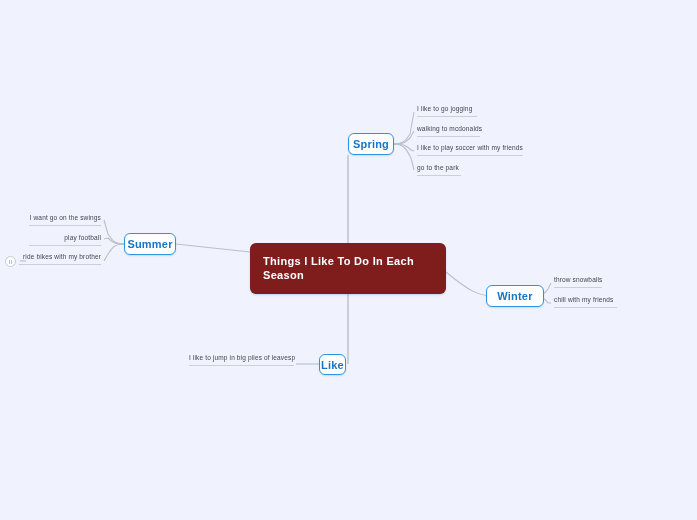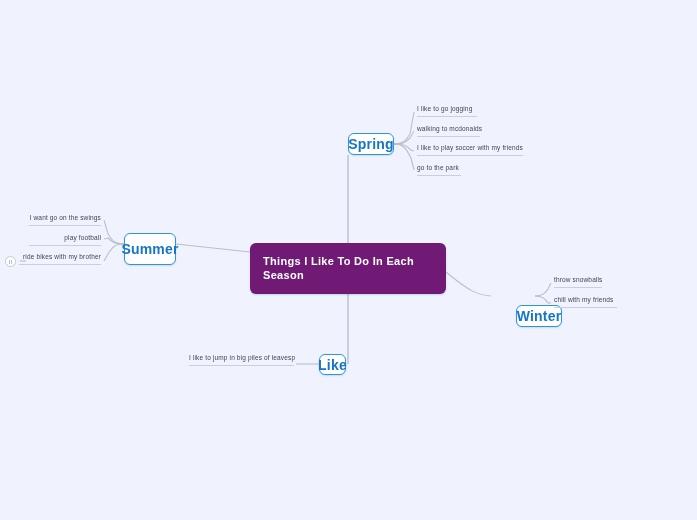--- a/index.html
+++ b/index.html
@@ -28,38 +28,38 @@
     width: 697px;
     height: 520px;
     pointer-events: none;
   }
   .node {
     position: absolute;
     box-sizing: border-box;
   }
   
   .root-node {
-    background: #701a75;
+    background: #7f1d1d;
     border-radius: 6px;
     color: #ffffff;
     font-weight: bold;
     font-size: 11px;
     line-height: 14px;
     letter-spacing: 0.3px;
     padding: 11px 13px 12px 13px;
     box-shadow: 0 1px 2px rgba(30,120,190,0.25);
   }
   
   .branch-node {
     background: #ffffff;
     border: 1.5px solid #2b95e4;
     border-radius: 6px;
     color: #1576c8;
     font-weight: bold;
-    font-size: 14px;
+    font-size: 11px;
     letter-spacing: 0.2px;
     text-align: center;
     display: flex;
     align-items: center;
     justify-content: center;
     box-shadow: 0 1px 1.5px rgba(60,110,170,0.18);
   }
   
   .leaf-node {
     font-size: 6.5px;
@@ -128,26 +128,26 @@
   </svg>
 
   <div class="node root-node" style="left:250px; top:243px; width:196px;">Things I Like To Do In Each Season</div>
 
   <div class="node branch-node" style="left:348px; top:133px; width:46px; height:22px;">Spring</div>
   <div class="node leaf-node" style="left:417px; top:105px; width:60px;">I like to go jogging</div>
   <div class="node leaf-node" style="left:417px; top:125px; width:63px;">walking to mcdonalds</div>
   <div class="node leaf-node" style="left:417px; top:144px; width:106px;">I like to play soccer with my friends</div>
   <div class="node leaf-node" style="left:417px; top:164px; width:44px;">go to the park</div>
 
-  <div class="node branch-node" style="left:124px; top:233px; width:52px; height:32px;">Summer</div>
+  <div class="node branch-node" style="left:124px; top:233px; width:52px; height:22px;">Summer</div>
   <div class="node leaf-node align-right" style="left:29px; top:214px; width:72px;">I want go on the swings</div>
   <div class="node leaf-node align-right" style="left:29px; top:234px; width:72px;">play football</div>
   <div class="node leaf-node align-right" style="left:19px; top:253px; width:82px;">ride bikes with my brother</div>
   <div class="collapse-handle" style="left:5px; top:256px;"></div>
 
-  <div class="node branch-node" style="left:516px; top:285px; width:46px; height:22px;margin-top:20px;">Winter</div>
+  <div class="node branch-node" style="left:486px; top:285px; width:58px; height:22px;">Winter</div>
   <div class="node leaf-node" style="left:554px; top:276px; width:48px;">throw snowballs</div>
   <div class="node leaf-node" style="left:554px; top:296px; width:63px;">chill with my friends</div>
 
   <div class="node branch-node" style="left:319px; top:354px; width:27px; height:21px;">Like</div>
   <div class="node leaf-node align-right" style="left:189px; top:354px; width:105px;">I like to jump in big piles of leavesp</div>
 
 </div>
 
 </body></html>

